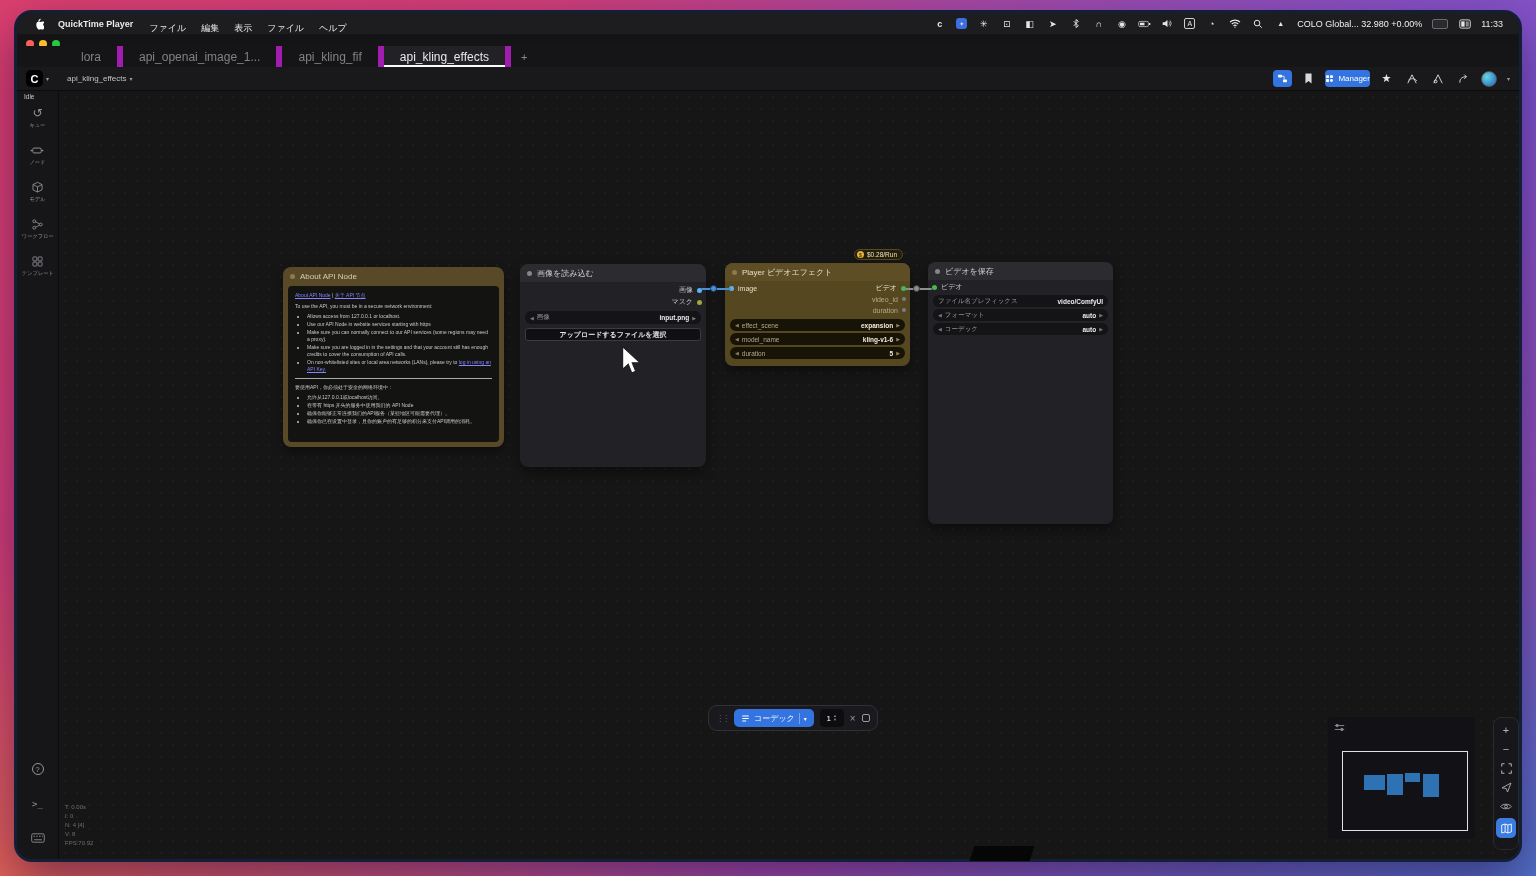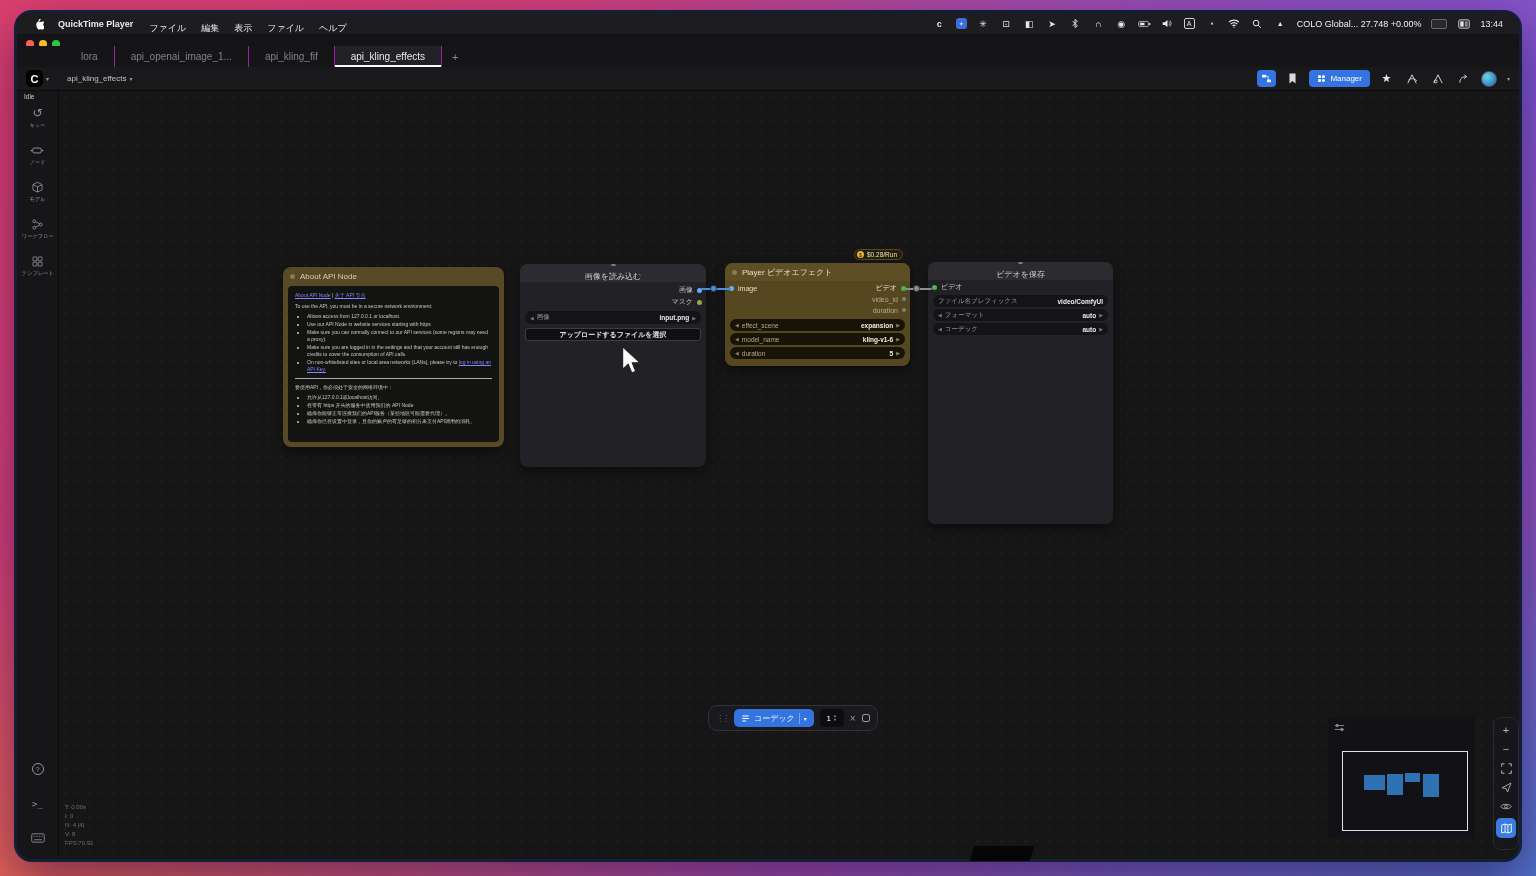--- a/index.html
+++ b/index.html
@@ -35,37 +35,37 @@
   .clock { font-size:9px; }
 
   
   .titlebar { position:absolute; left:0; top:21px; width:100%; height:12px; background:#19191c; }
   .lights { position:absolute; left:9px; top:6px; display:flex; gap:5px; }
   .light { width:8px; height:8px; border-radius:50%; }
   .wtitle { position:absolute; left:0; right:0; top:2px; text-align:center; font-size:8px; color:#8e8e93; }
 
   .tabbar { position:absolute; left:0; top:33px; width:100%; height:21px; background:#151518;
     display:flex; align-items:stretch; padding-left:8px; }
-  .tab { display:flex; align-items:center; padding:0 16px; font-size:10px; color:#828286;
-    border-right:1px solid #a21caf; position:relative; }
+  .tab { display:flex; align-items:center; padding:0 16px; font-size:12px; color:#828286;
+    border-right:6px solid #a21caf; position:relative; }
   .tab.active { background:#222226; color:#e8e8ea; box-shadow:inset 0 -2px 0 #fafafa; }
   .tab-plus { display:flex; align-items:center; padding:0 10px; color:#8a8a8e; font-size:11px; }
 
   .toolbar { position:absolute; left:0; top:54px; width:100%; height:24px; background:#19191c;
     border-bottom:1px solid #0b0b0d; display:flex; align-items:center; padding:0 9px; }
   .logo-btn { width:17px; height:17px; background:#000; border-radius:5px; color:#fff;
     font-weight:bold; font-size:11px; display:flex; align-items:center; justify-content:center; }
   .chev { color:#9a9a9e; font-size:6px; margin-left:3px; }
   .wfname { margin-left:18px; font-size:8px; color:#c2c2c6; }
   .tbright { margin-left:auto; display:flex; align-items:center; gap:7px; }
   .icbtn { width:19px; height:17px; border-radius:4px; display:flex; align-items:center; justify-content:center;
     color:#c9c9cd; }
   .icbtn.blue { background:#3474e0; color:#fff; }
   .managerbtn { height:17px; background:#3474e0; color:#fff; border-radius:4px; display:flex;
-    align-items:center; gap:4px; padding:0 8px; font-size:8px; }
+    align-items:center; gap:4px; padding:0 0; font-size:8px; }
   .avatar { width:16px; height:16px; border-radius:50%;
     background:radial-gradient(circle at 35% 35%, #6fd3e0, #2f86c9 70%); border:1px solid #555; }
 
   
   .content { position:absolute; left:0; top:78px; width:100%; bottom:0; display:flex; }
   .rail { width:42px; background:#161619; border-right:1px solid #0c0c0e; display:flex;
     flex-direction:column; align-items:center; position:relative; }
   .idle { position:absolute; left:7px; top:2px; font-size:6.5px; color:#c9c9cd; }
   .ritem { margin-top:15px; display:flex; flex-direction:column; align-items:center; gap:2px;
     color:#94949a; }
@@ -79,21 +79,21 @@
 
   .canvas { position:relative; flex:1; background:#161616;
     background-image:radial-gradient(circle,#1e1e1e 1px, transparent 1px); background-size:12px 12px; }
 
   
   .node { position:absolute; border-radius:8px; box-shadow:0 5px 12px rgba(0,0,0,.45); }
   .node-dark { background:#222226; }
   .node-api { background:#554820; }
   .nhead { height:18px; display:flex; align-items:center; gap:5px; padding:0 7px;
     font-size:8px; border-radius:8px 8px 0 0; }
-  .nhead-dark { background:#2b2b30; color:#cfcfd3;flex-direction:column; }
+  .nhead-dark { background:#2b2b30; color:#cfcfd3; }
   .nhead-api { background:#5d4e26; color:#e7dfc9; }
   .ndot { width:5px; height:5px; border-radius:50%; background:#85858a; }
   .ndot-api { background:#8d7c4a; }
 
   .prow { position:absolute; height:10px; display:flex; align-items:center; gap:4px; font-size:7px; }
   .pr-l { left:4px; } .pr-r { right:4px; }
   .pdot { width:5px; height:5px; border-radius:50%; }
   .pdot.sm { width:4px; height:4px; }
 
   .widget { position:absolute; left:5px; right:5px; height:12px; border-radius:6px;
@@ -214,30 +214,30 @@
               <circle cx="12" cy="16.4" r="1.2" fill="#e6e6e8" stroke="none"></circle>
             </svg>
         </span>
         <span class="sic">
           <svg width="10" height="10" viewBox="0 0 16 16" stroke="#e6e6e8" stroke-width="1.6" fill="none">
               <circle cx="6.5" cy="6.5" r="4.5"></circle>
               <path d="M10 10 L14 14"></path>
             </svg>
         </span>
         <span class="sic" style="font-size:7px;">▲</span>
-        <span class="ticker">COLO Global... 27.748 +0.00%</span>
+        <span class="ticker">COLO Global... 32.980 +0.00%</span>
         <span class="tickbox"></span>
         <span class="sic">
           <svg width="12" height="10" viewBox="0 0 16 13">
               <rect x="1" y="1" width="14" height="11" rx="2" fill="none" stroke="#e6e6e8" stroke-width="1.2"></rect>
               <rect x="3" y="3" width="4.5" height="7" fill="#e6e6e8"></rect>
               <rect x="9" y="3" width="4" height="7" fill="#888"></rect>
             </svg>
         </span>
-        <span class="clock">13:44</span>
+        <span class="clock">11:33</span>
       </span>
     </div>
 
     <div class="lights" style="top:27px;">
       <span class="light" style="background:#ff5f57;"></span>
       <span class="light" style="background:#febc2e;"></span>
       <span class="light" style="background:#28c840;"></span>
     </div>
 
     <div class="tabbar" style="padding-left:48px;">

